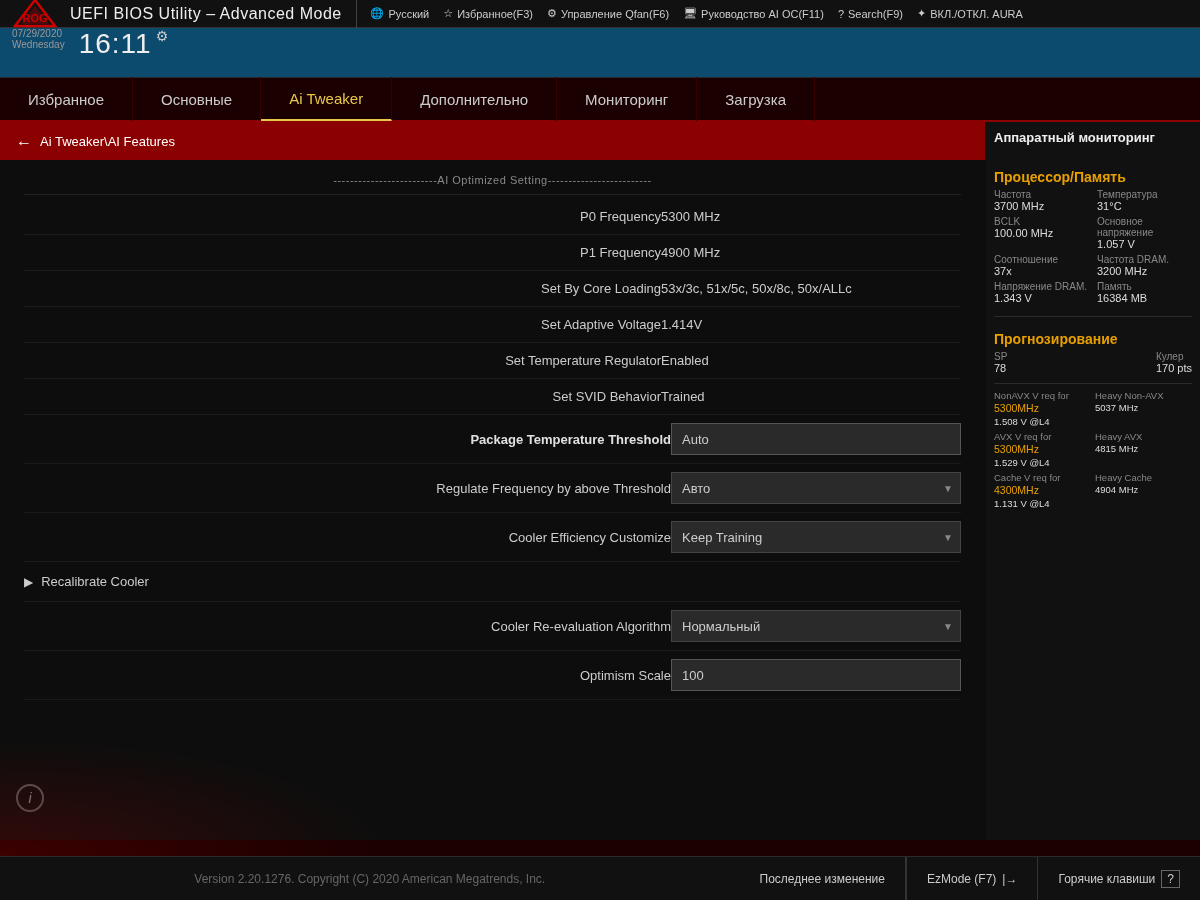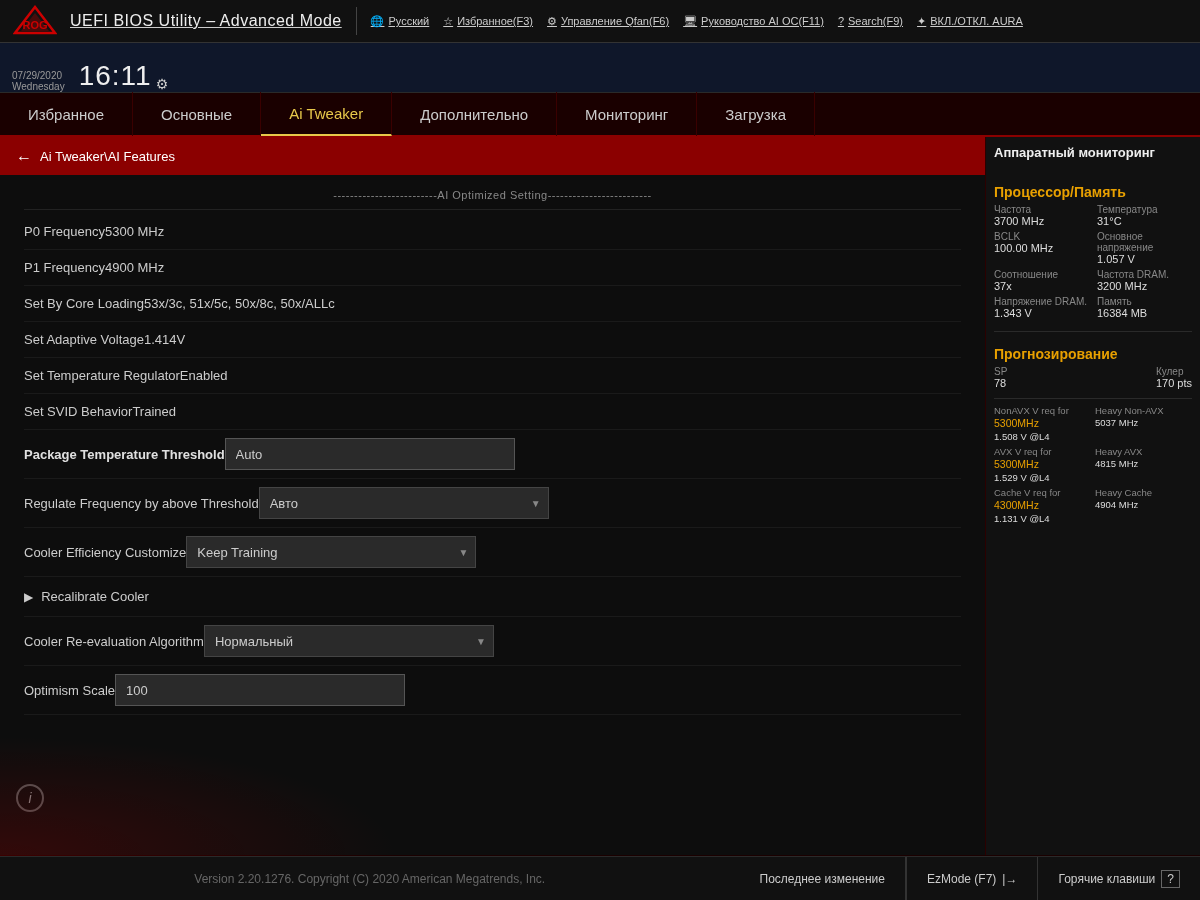--- a/index.html
+++ b/index.html
@@ -9,27 +9,26 @@
       background: #1a0000;
       font-family: 'Segoe UI', Arial, sans-serif;
       color: #ccc;
       overflow: hidden;
       position: relative;
     }
 
     
     #topbar {
       background: #111;
-      height: 43px;
+      height: 28px;
       display: flex;
       align-items: center;
       padding: 0 10px;
       gap: 10px;
       border-bottom: 1px solid #333;
-      text-decoration: underline;
     }
     .rog-logo {
       width: 50px;
       height: 36px;
       display: flex;
       align-items: center;
       justify-content: center;
     }
     .rog-logo svg { width: 44px; height: 32px; }
     #topbar .title-text {
@@ -40,24 +39,24 @@
     }
     #topbar .divider {
       width: 1px;
       height: 28px;
       background: #444;
       margin: 0 4px;
     }
 
     
     #datetime-bar {
-      background: #0f172a;
+      background: #0c4a6e;
       height: 50px;
       display: flex;
-      align-items: flex-end;
+      align-items: flex-start;
       padding: 0 12px;
       gap: 0;
       border-bottom: 1px solid #2a2a2a;
     }
     .datetime-block {
       display: flex;
       flex-direction: column;
       margin-right: 14px;
     }
     .date-small { font-size: 10px; color: #999; }
@@ -136,21 +135,21 @@
       font-size: 11px;
       padding: 14px 0 8px 0;
       letter-spacing: 0.5px;
       border-bottom: 1px solid #222;
       margin-bottom: 4px;
       text-align: center;
     }
     .setting-row {
       display: flex;
       align-items: center;
-      justify-content: flex-start;
+      justify-content: flex-end;
       padding: 8px 0;
       border-bottom: 1px solid #1a1a1a;
       min-height: 36px;
     }
     .setting-label {
       color: #ccc;
       font-size: 13px;
     }
     .setting-label.bold { font-weight: 600; color: #e0e0e0; }
     .setting-value {

